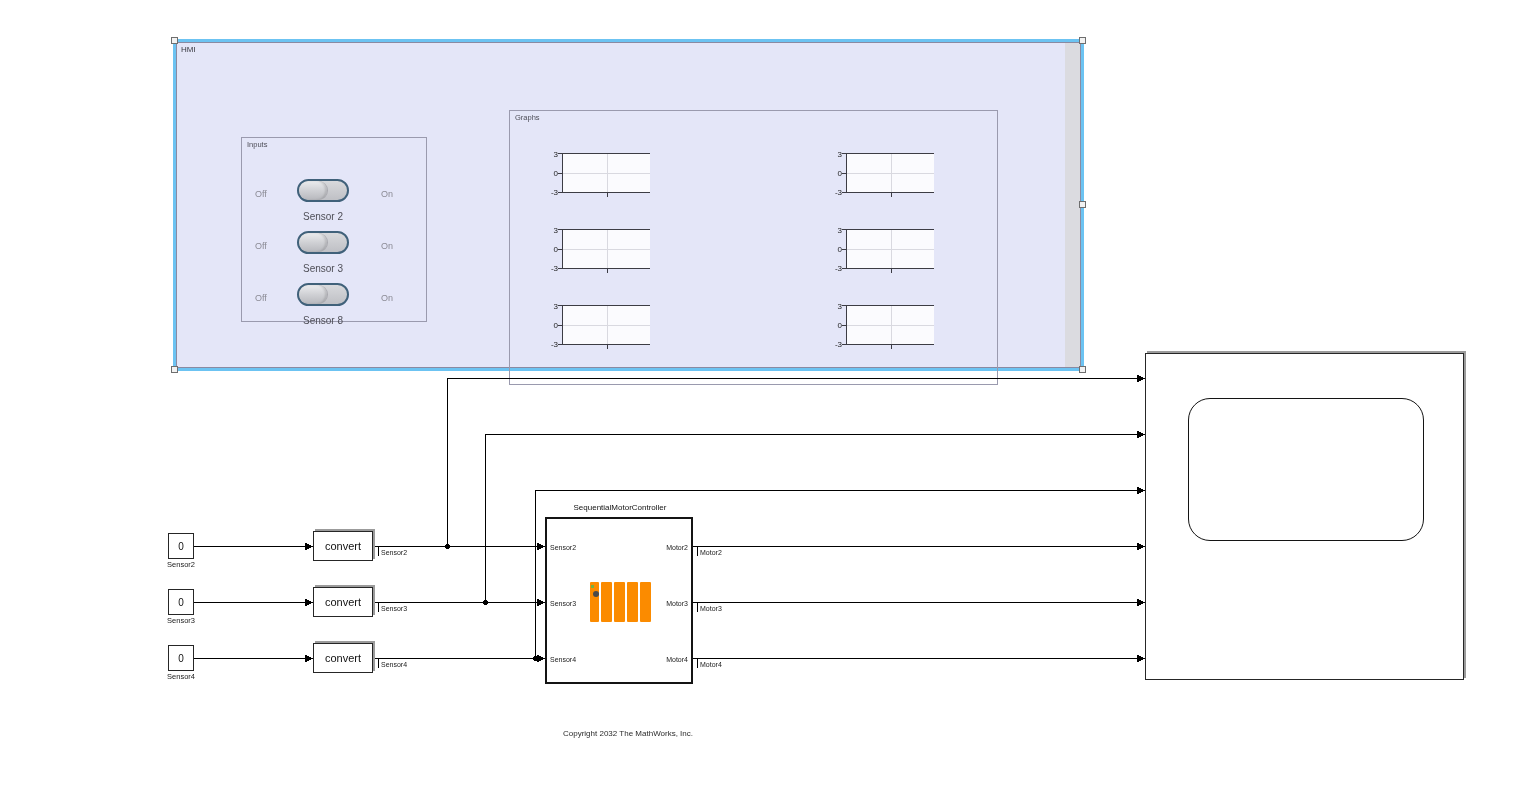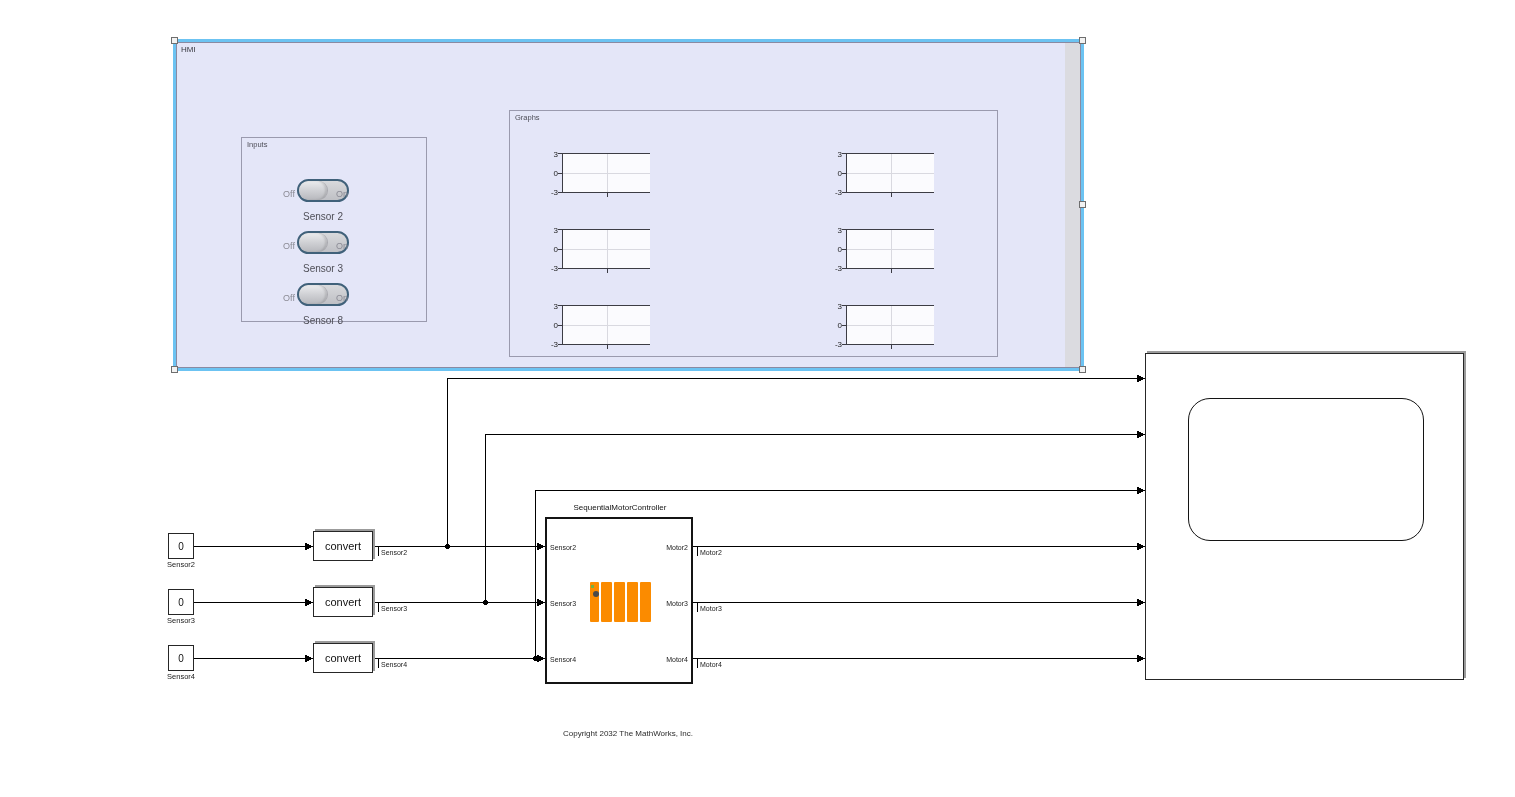--- a/index.html
+++ b/index.html
@@ -16,34 +16,34 @@
   .hmi-scrollbar { position:absolute; top:1px; bottom:1px; right:1px; width:15px; background:#DBDBE0; }
   .handle { position:absolute; width:7px; height:7px; background:#f2f2f2;
             border:1px solid #6e6e6e; z-index:6; }
   .h-tl { left:-5px; top:-5px; }  .h-tr { right:-5px; top:-5px; }
   .h-bl { left:-5px; bottom:-5px; } .h-br { right:-5px; bottom:-5px; }
   .h-mr { right:-5px; top:calc(50% - 4px); }
 
   
   .group-box { border:1px solid #9A9AAE; z-index:2; }
   .inputs-group { left:241px; top:137px; width:186px; height:185px; }
-  .graphs-group { left:509px; top:110px; width:489px; height:247px; }
+  .graphs-group { left:509px; top:110px; width:489px; height:275px; }
   .group-label { position:absolute; left:5px; top:2px; font-size:7.5px; color:#4e4e58; }
 
   
   .switch-pill { position:absolute; left:55px; width:52px; height:23px;
                  border:2px solid #40617A; border-radius:12px;
                  background:linear-gradient(180deg,#d8d9dc,#bfc0c5); overflow:hidden; cursor:pointer; }
   .switch-knob { position:absolute; left:0; top:0; width:29px; height:100%;
                  border-radius:10px; border-right:1px solid #a8a8ae;
                  background:linear-gradient(180deg,#ebecee 0%,#cdced2 55%,#b7b8bd 100%);
                  box-shadow:inset -2px 0 2px rgba(0,0,0,0.12); }
   .sw-side { position:absolute; width:40px; font-size:9px; color:#8b8b95; }
-  .sw-off { left:27px; text-align:center; }
-  .sw-on  { left:94px; text-align:left; }
+  .sw-off { left:13px; text-align:left; }
+  .sw-on  { left:111px; text-align:right; }
   .sw-caption { position:absolute; left:31px; width:100px; text-align:center;
                 font-size:10px; color:#4f4f58; }
 
   
   .mini-chart { position:absolute; width:88px; height:40px; background:#FBFBFE;
                 border-left:1px solid #3c3c44; border-top:1px solid #3c3c44;
                 border-bottom:1px solid #3c3c44; }
   .grid-v { position:absolute; left:50%; top:0; bottom:0; width:1px; background:#d9d9e0; }
   .grid-h { position:absolute; top:50%; left:0; right:0; height:1px; background:#d9d9e0; }
   .tick-l { position:absolute; left:-5px; width:4px; height:1px; background:#3c3c44; }

